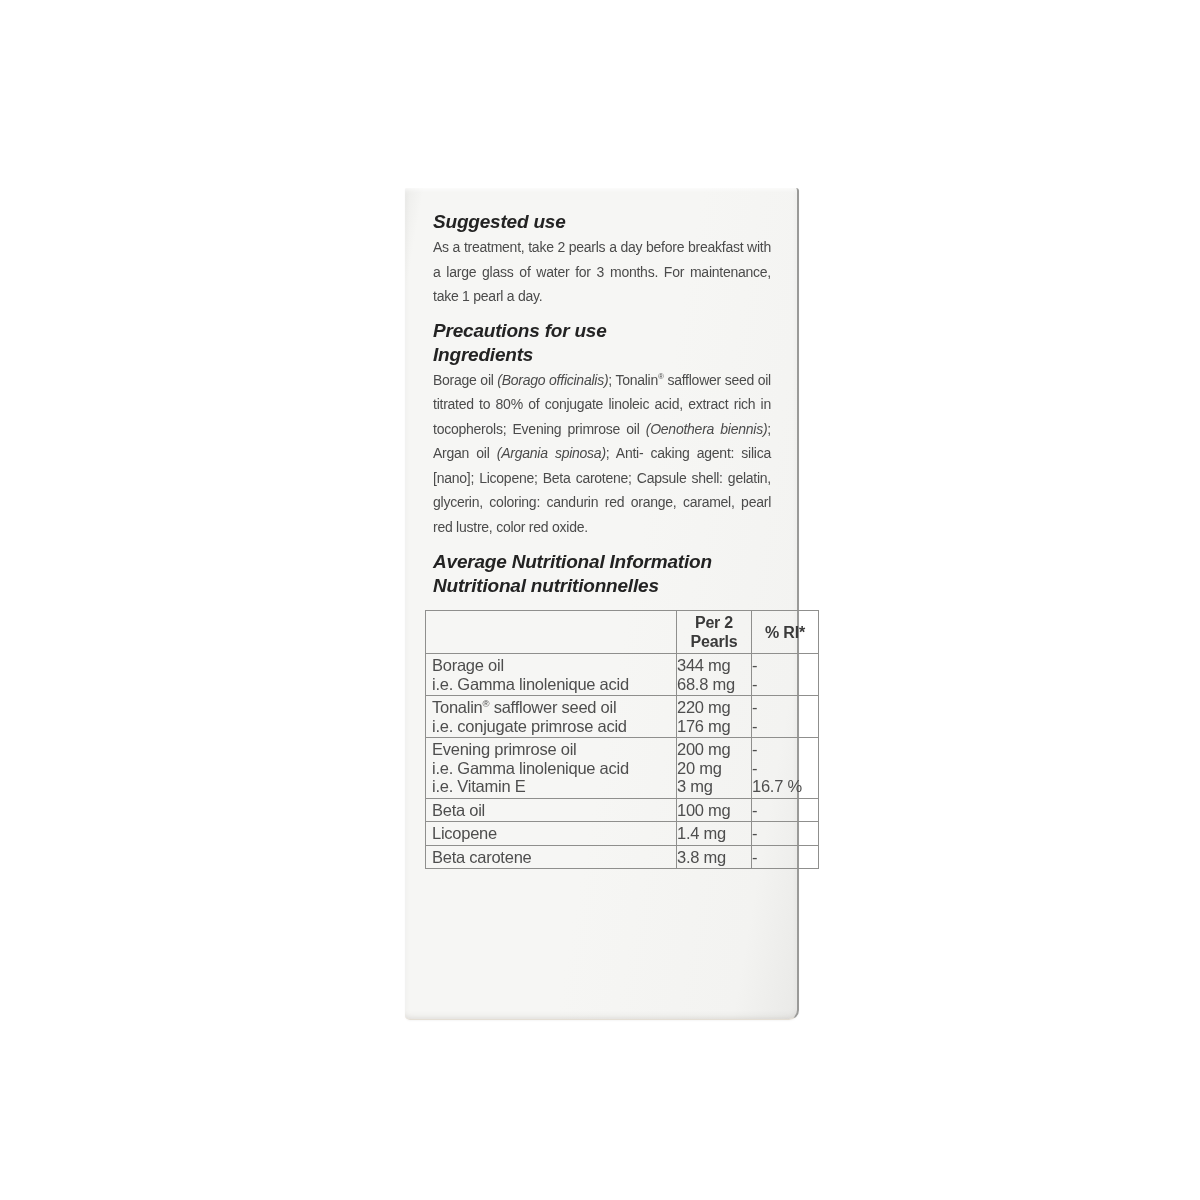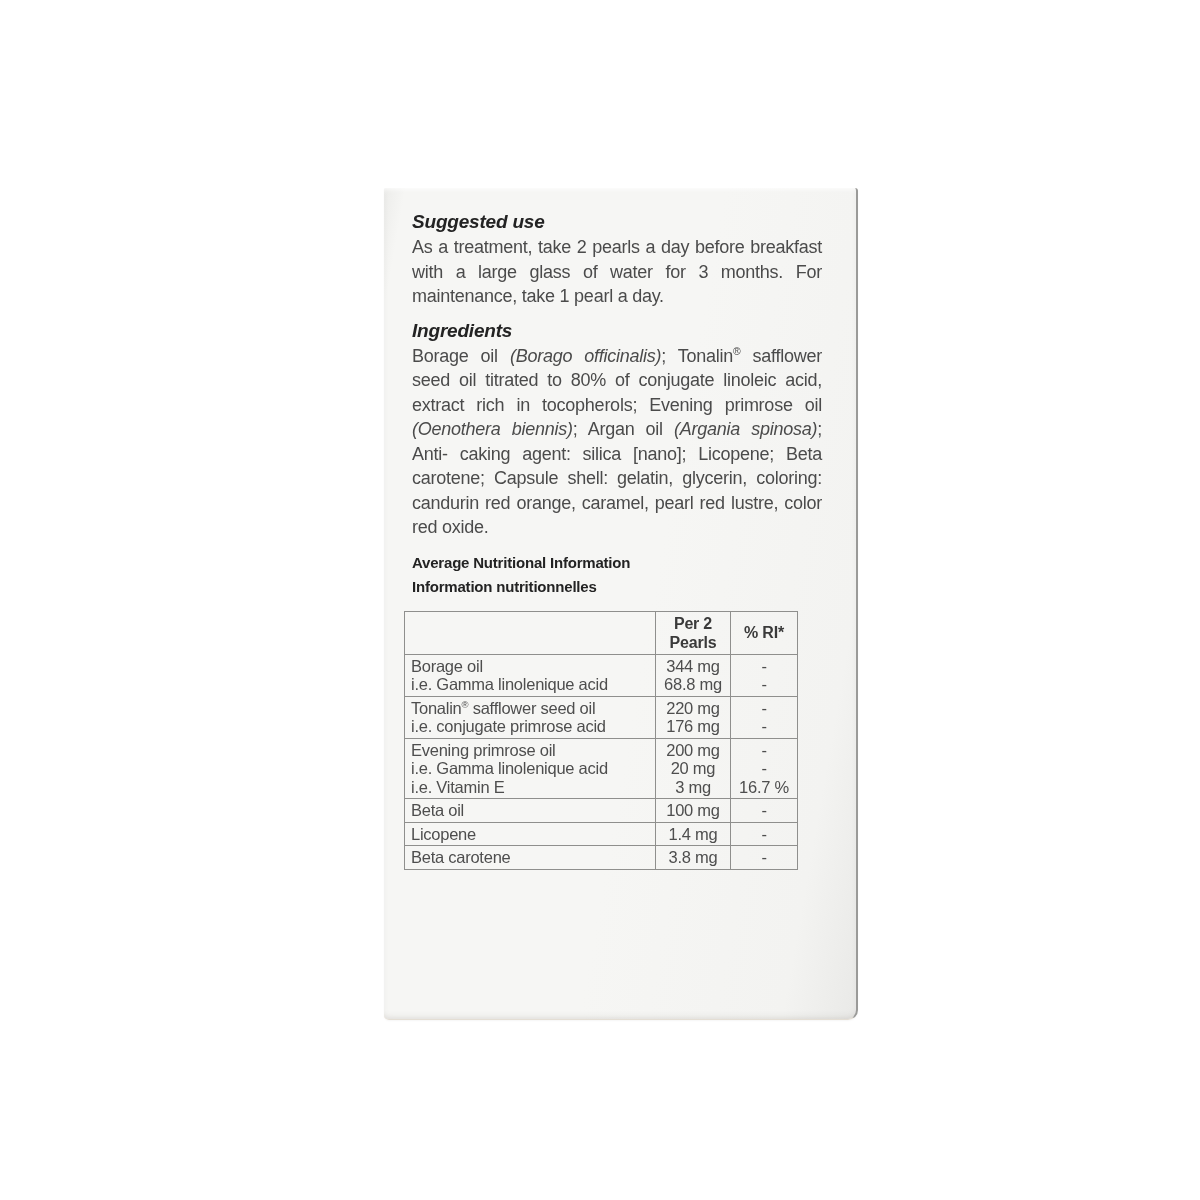--- a/index.html
+++ b/index.html
@@ -10,54 +10,54 @@
     font-family: "Liberation Sans", sans-serif;
     overflow: hidden;
   }
   .photo {
     position: relative;
     width: 1200px; height: 1200px;
     background: #ffffff;
   }
   .box {
     position: absolute;
-    left: 384px; top: 188px;
-    width: 474px; height: 832px;
+    left: 405px; top: 188px;
+    width: 394px; height: 832px;
     background: linear-gradient(100deg, #ececea 0%, #f6f6f4 3.5%, #f6f6f4 55%, #f3f3f1 88%, #eaeae8 99%);
     border-right: 2px solid #9a9a98;
     border-bottom: 1px solid #e4ded4;
     border-radius: 2px 3px 10px 5px;
     box-shadow: inset 0 4px 5px -3px rgba(255,255,255,0.9),
                 inset 0 -4px 7px -4px rgba(110,100,90,0.25),
                 0 1px 2px rgba(0,0,0,0.04);
   }
   .content {
     position: absolute;
     left: 28px; top: 23px; right: 26px;
   }
   h3.sec-heading {
     margin: 0 0 2px 0;
     font-size: 19px; line-height: 22px;
     font-weight: bold; font-style: italic;
     letter-spacing: -0.2px;
     color: #232323;
   }
   p.sec-body {
-    margin: 0 8px 11px 0;
-    font-size: 18px; line-height: 24.5px;
+    margin: 0 0 11px 0;
+    font-size: 14px; line-height: 24.5px;
     letter-spacing: -0.25px;
     color: #4b4b4b;
     text-align: justify;
   }
   p.sec-body i { font-style: italic; }
   sup { font-size: 0.58em; vertical-align: super; line-height: 0; }
   .nutrition-titles { margin: 4px 0 12px 0; }
   .nutrition-title {
-    font-size: 15px; line-height: 24px;
-    font-weight: bold; 
+    font-size: 19px; line-height: 24px;
+    font-weight: bold; font-style: italic;
     letter-spacing: -0.2px;
     color: #232323;
   }
   table.nutrition {
     border-collapse: collapse;
     table-layout: fixed;
     width: 393px;
     margin-left: -8px;
   }
   table.nutrition th, table.nutrition td {
@@ -75,21 +75,20 @@
   td.cell-name {
     padding: 2px 6px;
     font-size: 16.5px; line-height: 18.5px;
     color: #4e4e4e;
     letter-spacing: -0.25px;
   }
   td.cell-per2, td.cell-ri {
     padding: 2px 0;
     font-size: 16.5px; line-height: 18.5px;
     color: #4e4e4e;
-    text-align: center;
     letter-spacing: -0.25px;
   }
   td .it { }
   .footnote {
     margin: 10px 0 0 -8px;
     font-size: 14.5px;
     font-style: italic;
     color: #585858;
     letter-spacing: -0.2px;
   }
@@ -100,30 +99,31 @@
 <div class="photo">
   <div class="box">
     <div class="content">
 
       <section>
         <h3 class="sec-heading">Suggested use</h3>
         <p class="sec-body">As a treatment, take 2 pearls a day before breakfast with a large glass of water for 3 months. For maintenance, take 1 pearl a day.</p>
       </section>
 
       <section>
+        <h3 class="sec-heading">Precautions for use</h3>
       </section>
 
       <section>
         <h3 class="sec-heading">Ingredients</h3>
         <p class="sec-body" id="ingredients-body"><span>Borage oil </span><i>(Borago officinalis)</i><span>; Tonalin<sup>®</sup> safflower seed oil titrated to 80% of conjugate linoleic acid, extract rich in tocopherols; Evening primrose oil </span><i>(Oenothera biennis)</i><span>; Argan oil </span><i>(Argania spinosa)</i><span>; Anti- caking agent: silica [nano]; Licopene; Beta carotene; Capsule shell: gelatin, glycerin, coloring: candurin red orange, caramel, pearl red lustre, color red oxide.</span></p>
       </section>
 
       <div class="nutrition-titles">
         <div class="nutrition-title">Average Nutritional Information</div>
-        <div class="nutrition-title">Information nutritionnelles</div>
+        <div class="nutrition-title">Nutritional nutritionnelles</div>
       </div>
 
       <table class="nutrition">
         <colgroup>
           <col style="width:251px">
           <col style="width:75px">
           <col style="width:67px">
         </colgroup>
         <thead>
           <tr>

